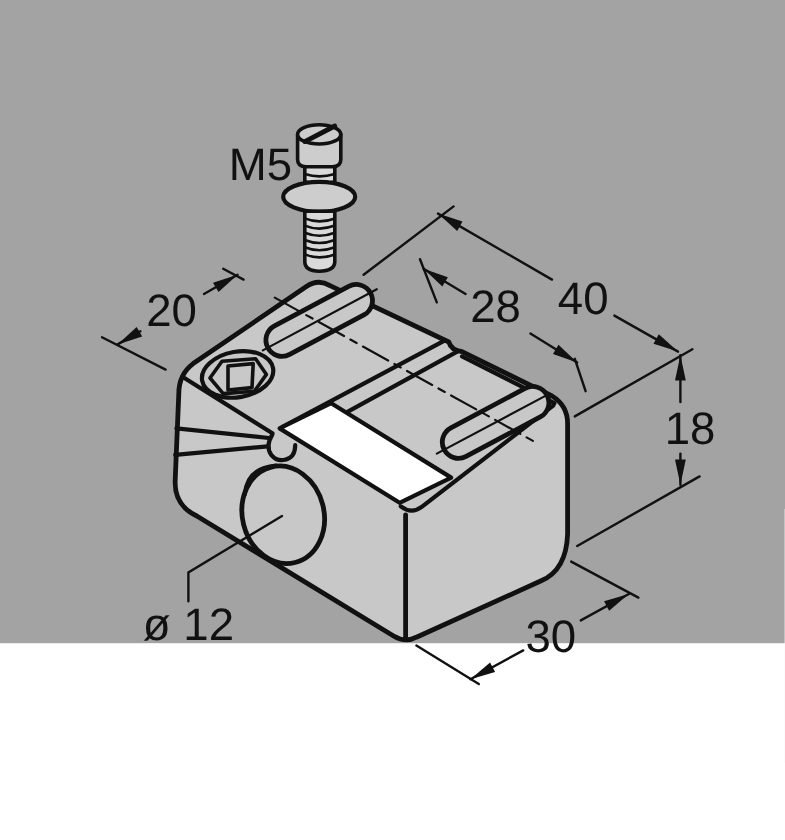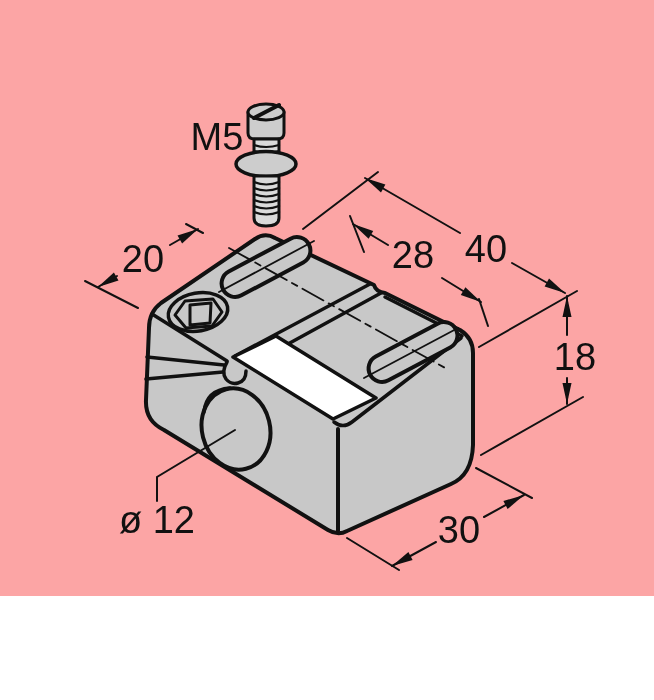--- a/index.html
+++ b/index.html
@@ -7,22 +7,22 @@
     padding: 0;
     background: #ffffff;
     width: 654px;
     height: 700px;
     overflow: hidden;
     font-family: "Liberation Sans", sans-serif;
   }
   .stage {
     position: relative;
     width: 654px;
-    height: 596px;
-    background: #fca5a5;
+    height: 536px;
+    background: #a3a3a3;
   }
   svg { display: block; }
   .outline  { fill: #c8c8c8; stroke: #111111; stroke-width: 4;   stroke-linejoin: round; stroke-linecap: round; }
   .edge     { fill: none;    stroke: #111111; stroke-width: 3.5; stroke-linejoin: round; stroke-linecap: round; }
   .edge4    { fill: none;    stroke: #111111; stroke-width: 4;   stroke-linecap: round; }
   .edge3    { fill: none;    stroke: #111111; stroke-width: 3;   stroke-linejoin: round; stroke-linecap: round; }
   .thread   { fill: none;    stroke: #111111; stroke-width: 2.2; stroke-linecap: round; }
   .fillbody { fill: #c8c8c8; }
   .filllite { fill: #dadada; }
   .fillmid  { fill: #cdcdcd; }

